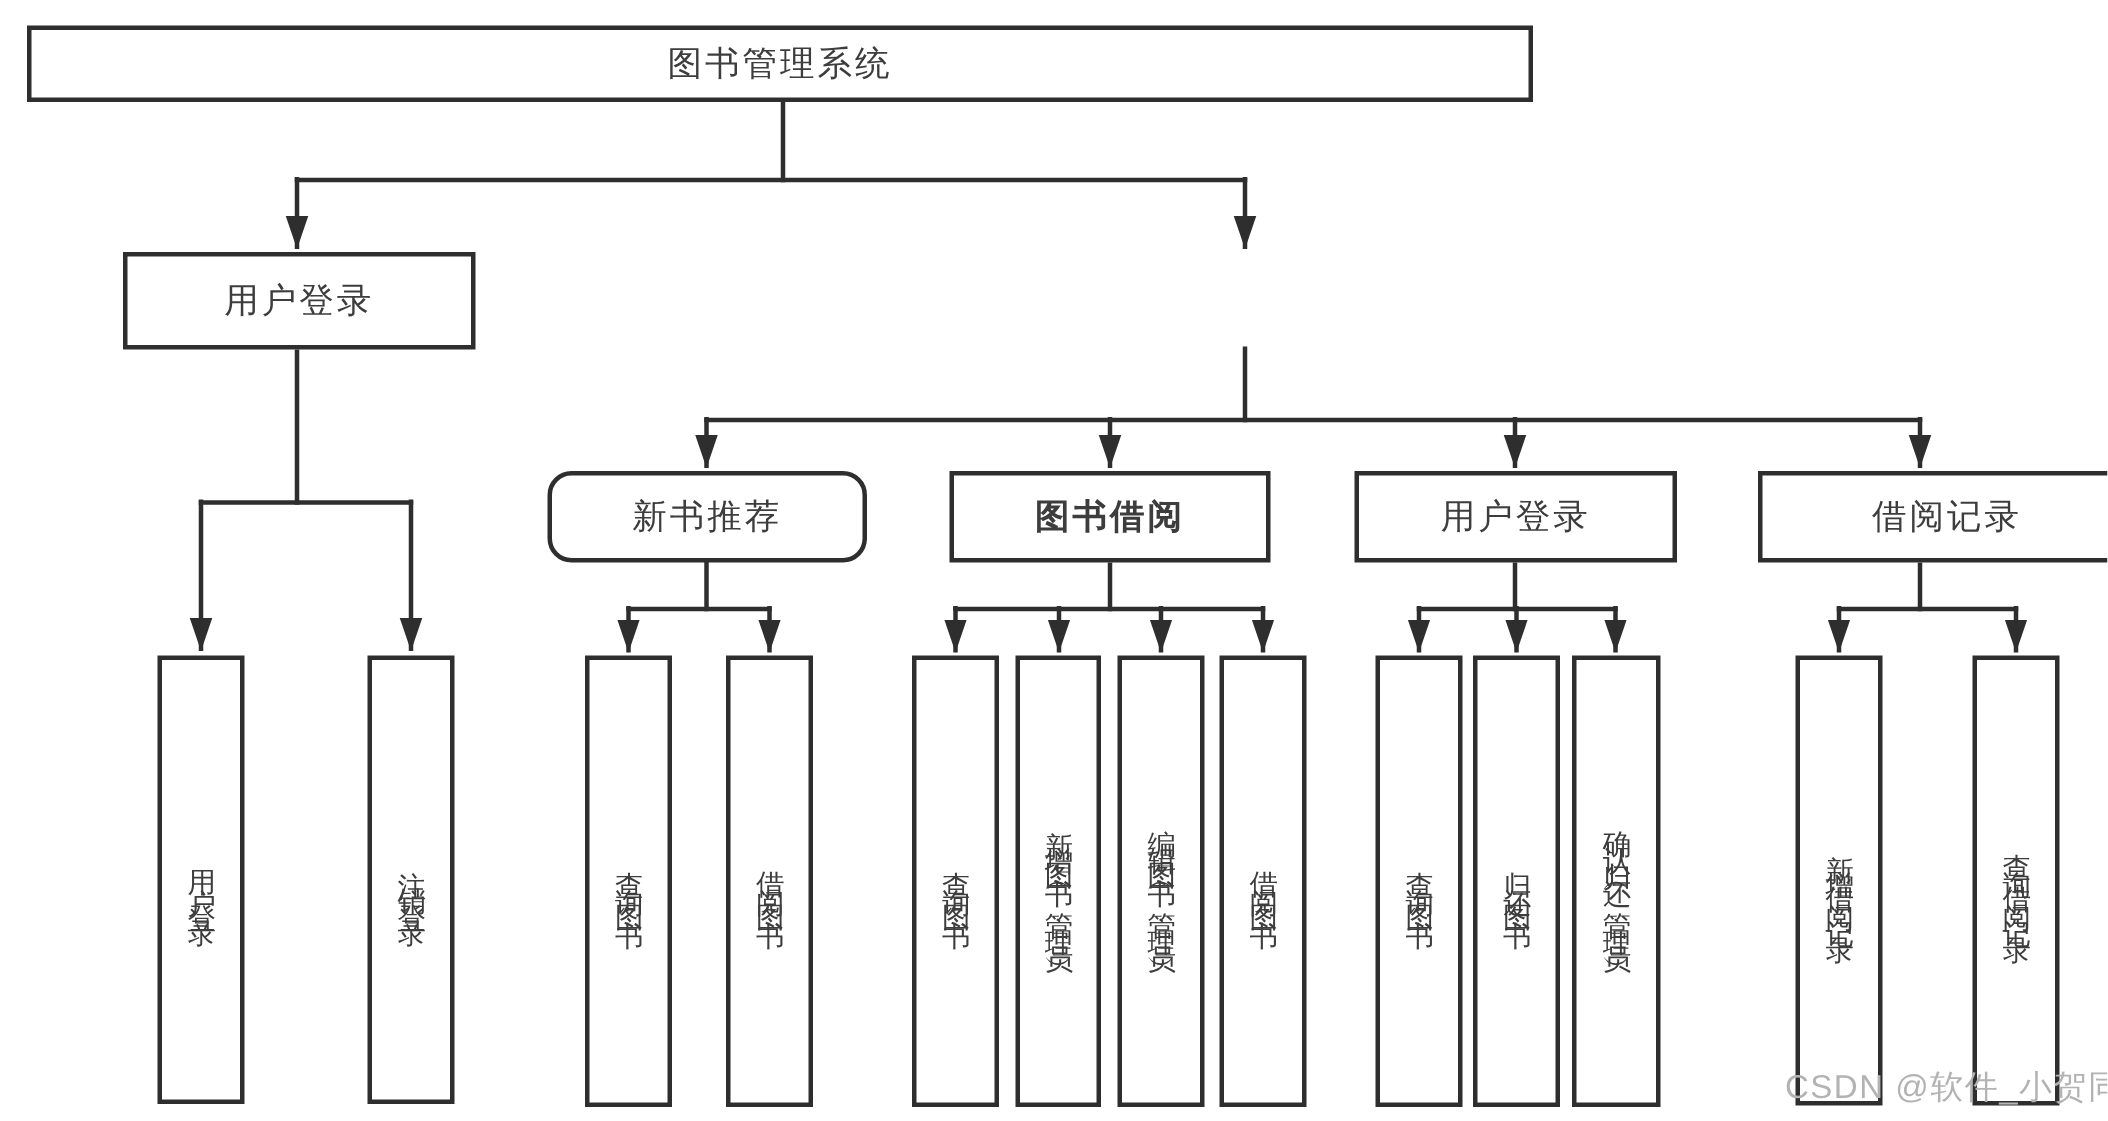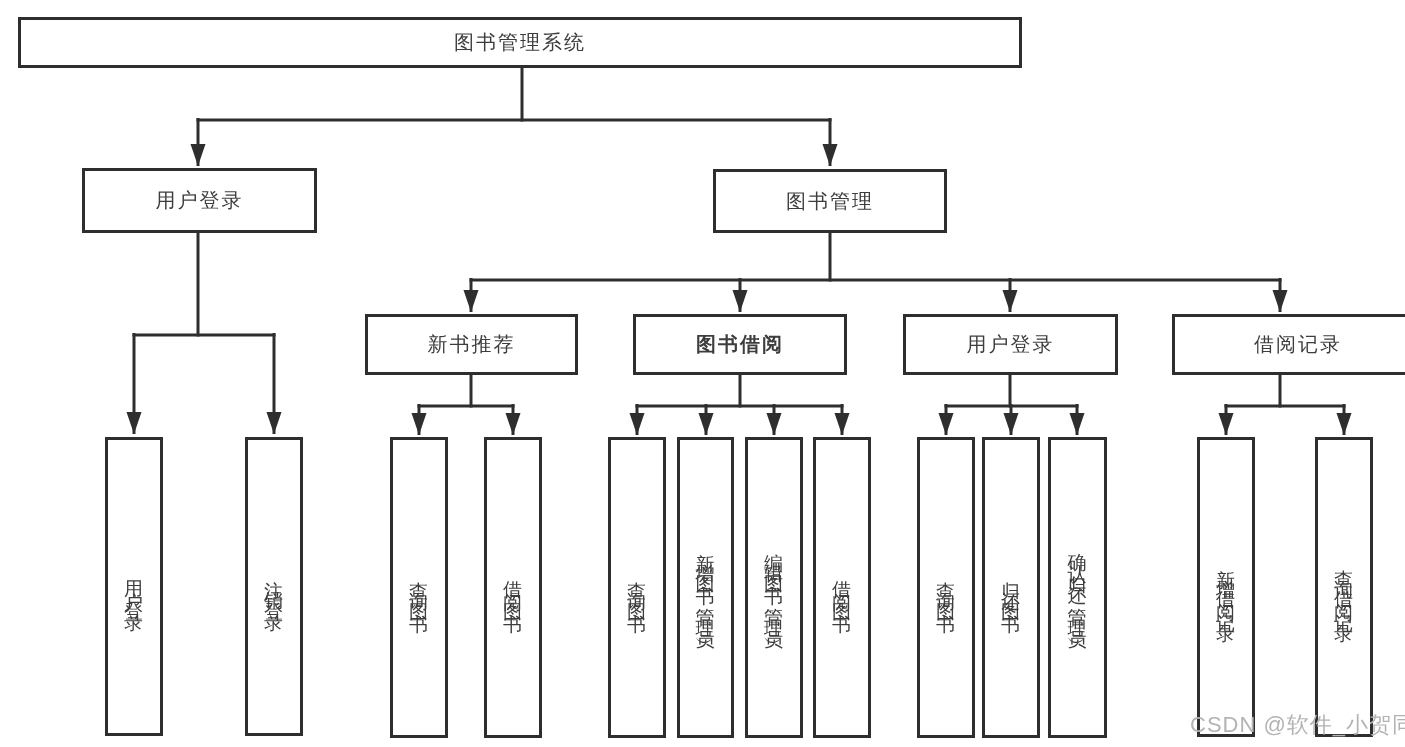--- a/index.html
+++ b/index.html
@@ -24,21 +24,21 @@
     position:absolute;
     box-sizing:border-box;
     border:3px solid var(--line);
     background:#fff;
     display:flex;
     align-items:center;
     justify-content:center;
     color:var(--text);
     z-index:2;
   }
-  .box.h{font-size:20px;letter-spacing:2px;white-space:nowrap;}
+  .box.h{font-size:23px;letter-spacing:2px;white-space:nowrap;}
   .box.v span{
     writing-mode:vertical-rl;
     text-orientation:mixed;
     font-size:19px;
     line-height:1;
     letter-spacing:11px;
   }
   #watermark{
     position:absolute;
     left:1190px;
@@ -98,23 +98,22 @@
     <line x1="946" y1="404" x2="946" y2="435" marker-end="url(#ah)" stroke="#2e2e2e"></line>
     <line x1="1011" y1="404" x2="1011" y2="435" marker-end="url(#ah)" stroke="#2e2e2e"></line>
     <line x1="1077" y1="404" x2="1077" y2="435" marker-end="url(#ah)" stroke="#2e2e2e"></line>
     <line x1="1226" y1="404" x2="1226" y2="435" marker-end="url(#ah)" stroke="#2e2e2e"></line>
     <line x1="1344" y1="404" x2="1344" y2="435" marker-end="url(#ah)" stroke="#2e2e2e"></line>
   </svg>
 
   <div class="box h" style="left:18px;top:17px;width:1004px;height:51px;">图书管理系统</div>
 
   <div class="box h" style="left:82px;top:168px;width:235px;height:65px;">用户登录</div>
-  <div class="box h" style="left:713px;top:169px;width:234px;height:64px;">图书管理</div>
 
-  <div class="box h" style="left:365px;top:314px;width:213px;height:61px;">新书推荐</div>
+  <div class="box h" style="left:365px;top:314px;width:213px;height:61px;border-radius:16px;">新书推荐</div>
   <div class="box h" style="left:633px;top:314px;width:214px;height:61px;font-weight:bold;">图书借阅</div>
   <div class="box h" style="left:903px;top:314px;width:215px;height:61px;">用户登录</div>
   <div class="box h" style="left:1172px;top:314px;width:252px;height:61px;">借阅记录</div>
 
   <div class="box v" style="left:105px;top:437px;width:58px;height:299px;">
     <span>用户登录</span>
   </div>
   <div class="box v" style="left:245px;top:437px;width:58px;height:299px;">
     <span>注销登录</span>
   </div>

